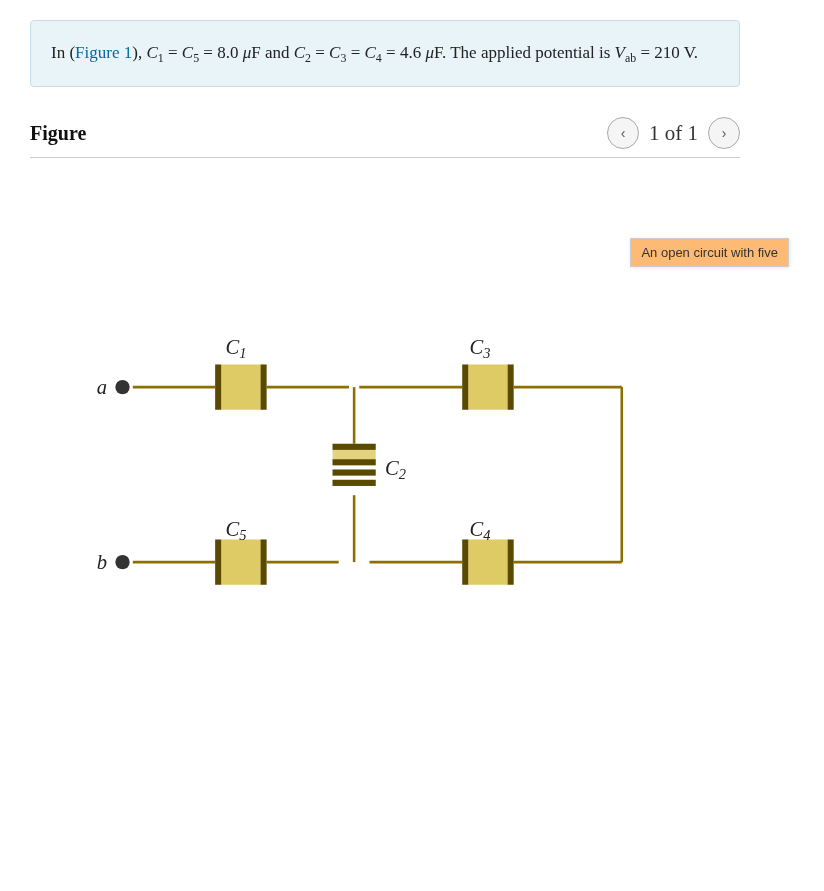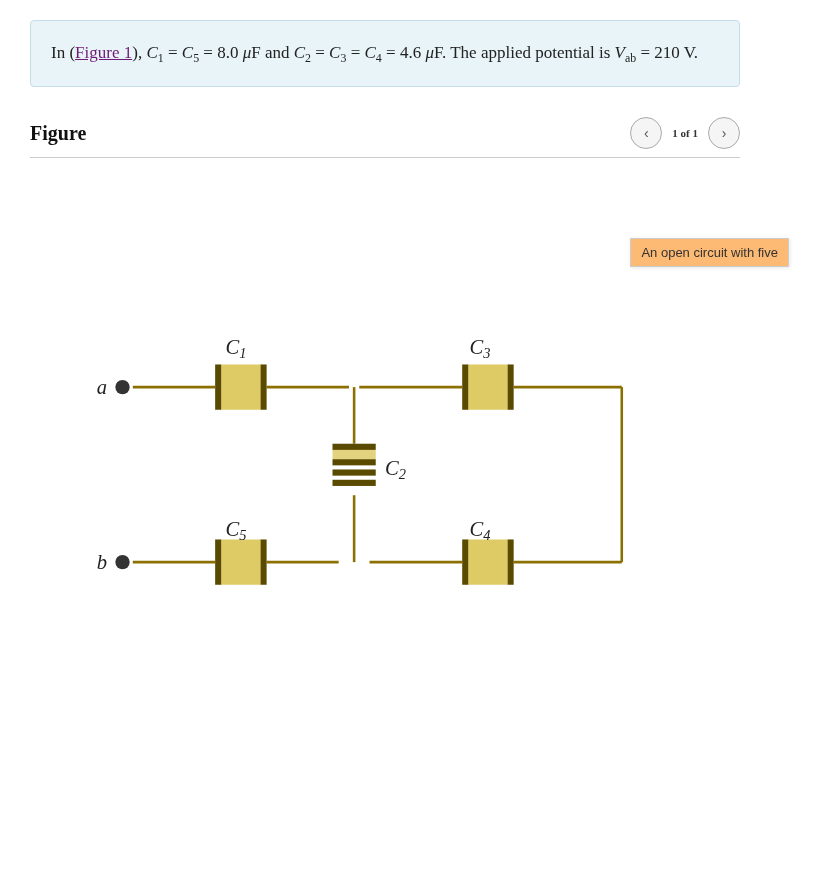--- a/index.html
+++ b/index.html
@@ -22,22 +22,21 @@
       border: 1px solid #c5dde8;
       border-radius: 4px;
       padding: 18px 20px;
       font-size: 17px;
       line-height: 1.6;
       color: #222;
       margin-bottom: 30px;
     }
 
     .problem-box .figure-link {
-      text-decoration: underline;
-      color: #701a75;
+      color: #0369a1;
     }
 
     .figure-section {
       margin-top: 10px;
     }
 
     .figure-header {
       display: flex;
       align-items: center;
       justify-content: space-between;
@@ -66,23 +65,22 @@
       background: #f5f5f5;
       cursor: pointer;
       display: flex;
       align-items: center;
       justify-content: center;
       font-size: 14px;
       color: #555;
     }
 
     .nav-text {
-      font-size: 11px;
+      font-size: 21px;
       color: #333;
-      font-weight: bold;
     }
 
     
     .circuit-area {
       position: relative;
       width: 700px;
       height: 480px;
       margin: 0 auto;
     }
 

